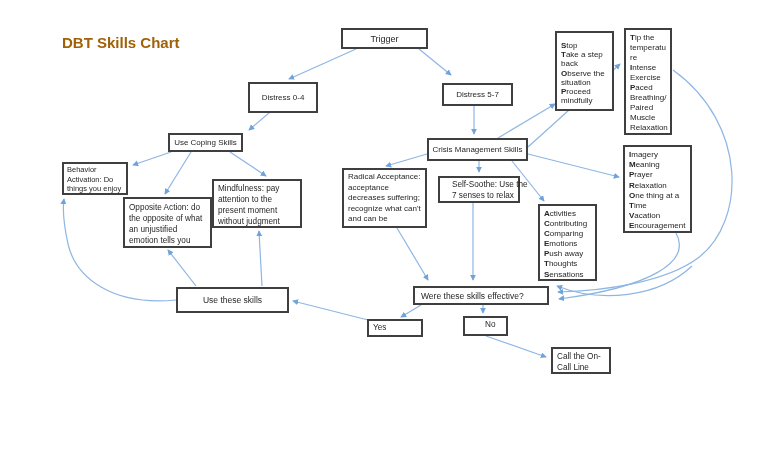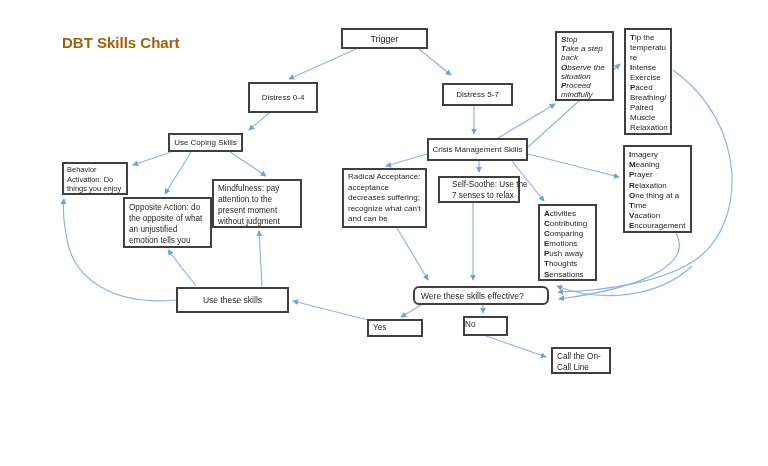--- a/index.html
+++ b/index.html
@@ -89,21 +89,21 @@
       <span class="ln">Mindfulness: pay</span>
       <span class="ln">attention to the</span>
       <span class="ln">present moment</span>
       <span class="ln">without judgment</span>
     </div>
 
   <div class="node center" style="left:427px;top:138px;width:101px;height:23px;font-size:8px;">
     <span>Crisis Management Skills</span>
   </div>
 
-  <div class="node lines" style="left:555px;top:31px;width:59px;height:70px;font-size:8px;line-height:9.2px;padding:2px 4px;font-style:italic;">
+  <div class="node lines" style="left:555px;top:31px;width:59px;height:80px;font-size:8px;line-height:9.2px;padding:8px 4px;">
       <span class="ln"><b>S</b>top</span>
       <span class="ln"><b>T</b>ake a step</span>
       <span class="ln">back</span>
       <span class="ln"><b>O</b>bserve the</span>
       <span class="ln">situation</span>
       <span class="ln"><b>P</b>roceed</span>
       <span class="ln">mindfully</span>
     </div>
 
   <div class="node lines" style="left:624px;top:28px;width:48px;height:107px;font-size:8px;line-height:10px;padding:3px 4px;">
@@ -150,29 +150,29 @@
       <span class="ln"><b>E</b>motions</span>
       <span class="ln"><b>P</b>ush away</span>
       <span class="ln"><b>T</b>houghts</span>
       <span class="ln"><b>S</b>ensations</span>
     </div>
 
   <div class="node center" style="left:176px;top:287px;width:113px;height:26px;font-size:8.5px;">
     <span>Use these skills</span>
   </div>
 
-  <div class="node leftpad" style="left:413px;top:286px;width:136px;height:19px;font-size:8.5px;padding-left:6px;border-radius:6px;">
+  <div class="node leftpad" style="left:413px;top:286px;width:136px;height:19px;font-size:8.5px;padding-left:6px;">
     <span>Were these skills effective?</span>
   </div>
 
   <div class="node" style="left:367px;top:319px;width:56px;height:18px;font-size:8.2px;padding:2px 4px;">
     <span>Yes</span>
   </div>
 
-  <div class="node" style="left:463px;top:316px;width:45px;height:20px;font-size:8.2px;padding:2px 0;">
+  <div class="node" style="left:463px;top:316px;width:45px;height:20px;font-size:8.2px;padding:2px 20px;">
     <span>No</span>
   </div>
 
   <div class="node lines" style="left:551px;top:347px;width:60px;height:27px;font-size:8.2px;line-height:11px;padding:2px 4px;">
       <span class="ln">Call the On-</span>
       <span class="ln">Call Line</span>
     </div>
 
 </div>
 

